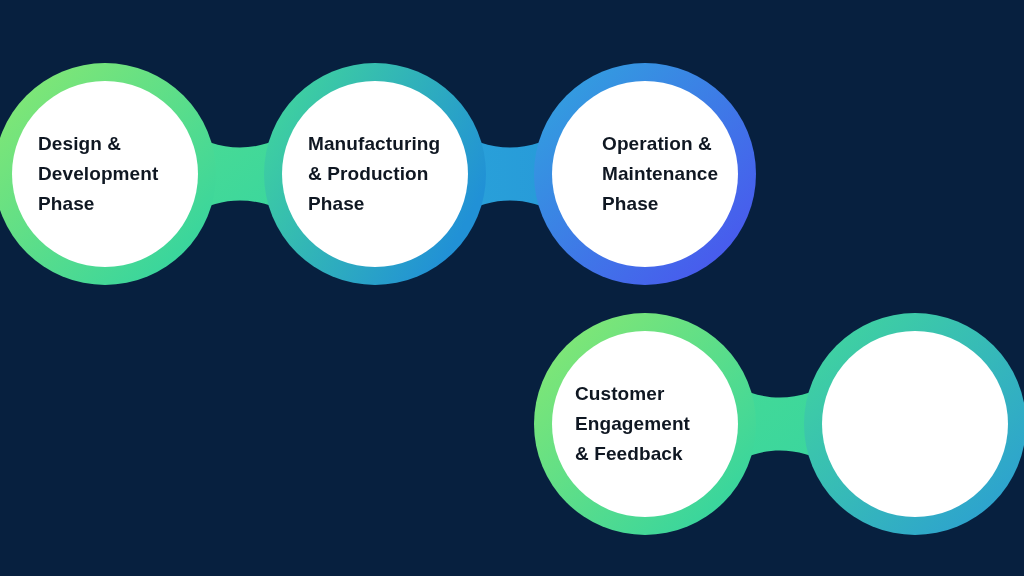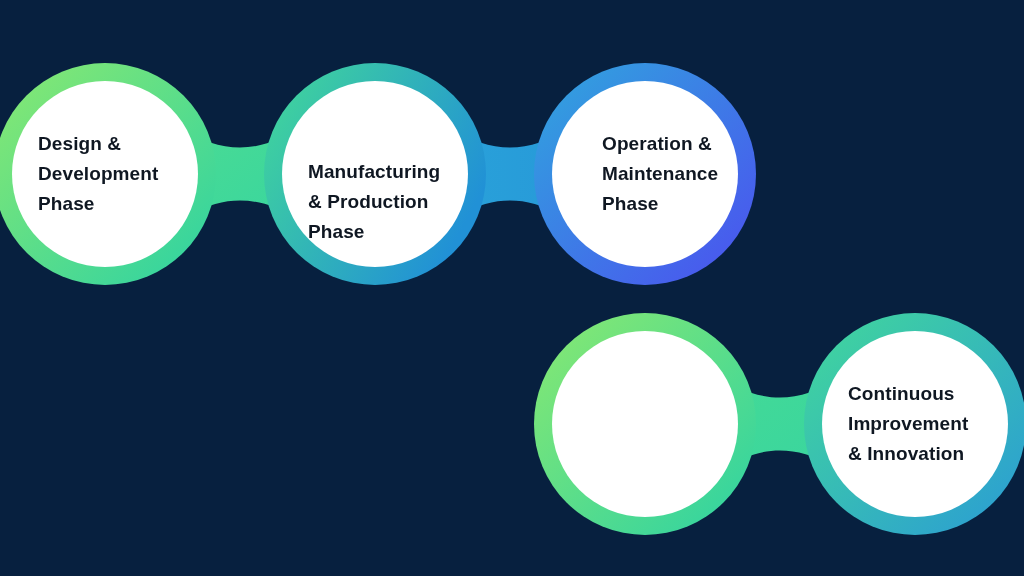--- a/index.html
+++ b/index.html
@@ -88,26 +88,26 @@
     <circle cx="375" cy="174" r="93" fill="#FFFFFF"></circle>
     <circle cx="645" cy="174" r="93" fill="#FFFFFF"></circle>
     <circle cx="645" cy="424" r="93" fill="#FFFFFF"></circle>
     <circle cx="915" cy="424" r="93" fill="#FFFFFF"></circle>
   </svg>
 
   <div class="phase-label" style="left:38px; top:129px;">Design &amp;
 Development
 Phase</div>
 
-  <div class="phase-label" style="left:308px; top:129px;margin-top:28px;">Manufacturing
+  <div class="phase-label" style="left:308px; top:129px;">Manufacturing
 &amp; Production
 Phase</div>
 
   <div class="phase-label" style="left:602px; top:129px;">Operation &amp;
 Maintenance
 Phase</div>
 
+  <div class="phase-label" style="left:575px; top:379px;">Customer
+Engagement
+&amp; Feedback</div>
 
-  <div class="phase-label" style="left:848px; top:379px;">Continuous
-Improvement
-&amp; Innovation</div>
 
 </div>
 
 </body></html>

